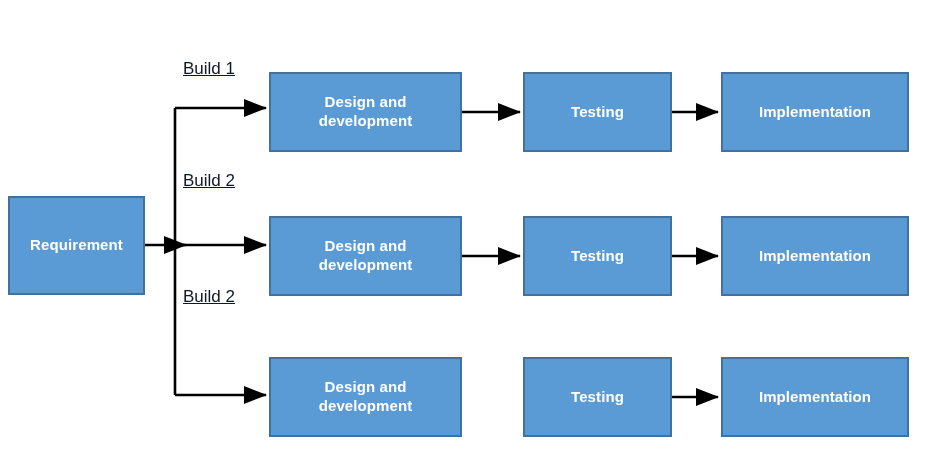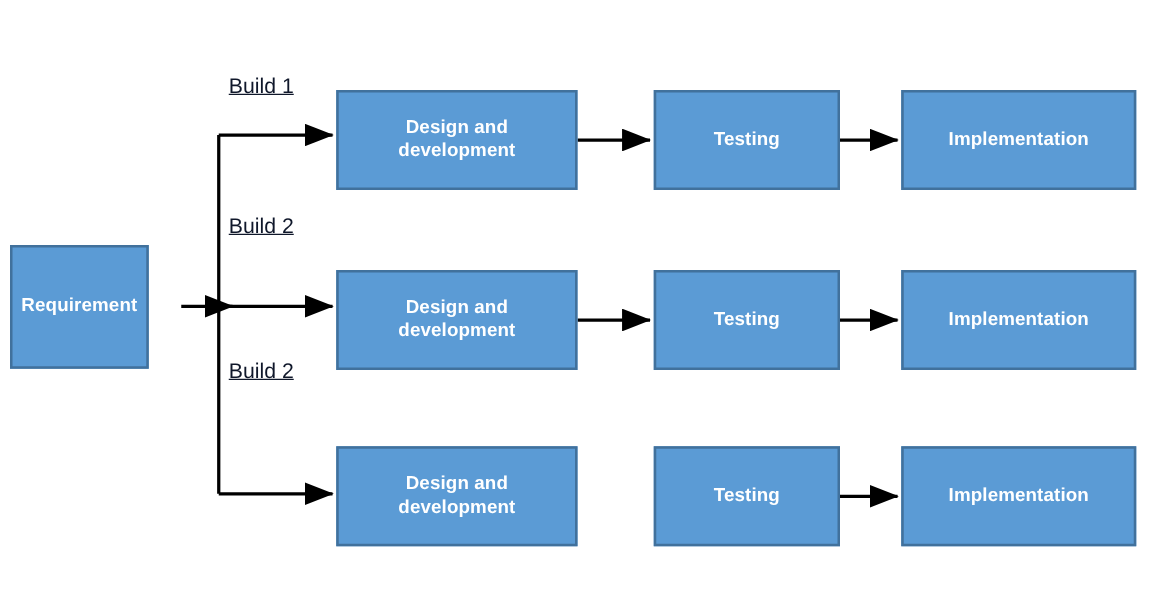--- a/index.html
+++ b/index.html
@@ -88,21 +88,21 @@
 
     <line x1="462" y1="112" x2="520" y2="112" marker-end="url(#arrowhead)"></line>
     <line x1="672" y1="112" x2="718" y2="112" marker-end="url(#arrowhead)"></line>
 
     <line x1="462" y1="256" x2="520" y2="256" marker-end="url(#arrowhead)"></line>
     <line x1="672" y1="256" x2="718" y2="256" marker-end="url(#arrowhead)"></line>
 
     <line x1="672" y1="397" x2="718" y2="397" marker-end="url(#arrowhead)"></line>
   </svg>
 
-  <div class="node" style="left:8px; top:196px; width:111px; height:99px;">
+  <div class="node" style="left:8px; top:196px; width:137px; height:99px;">
     <span class="node-label">Requirement</span>
   </div>
 
   <div class="branch-label" style="left:183px; top:60px;">Build 1</div>
   <div class="branch-label" style="left:183px; top:172px;">Build 2</div>
   <div class="branch-label" style="left:183px; top:288px;">Build 2</div>
 
   <div class="node" style="left:269px; top:72px; width:193px; height:80px;">
     <span class="node-label">Design and
 development</span>

